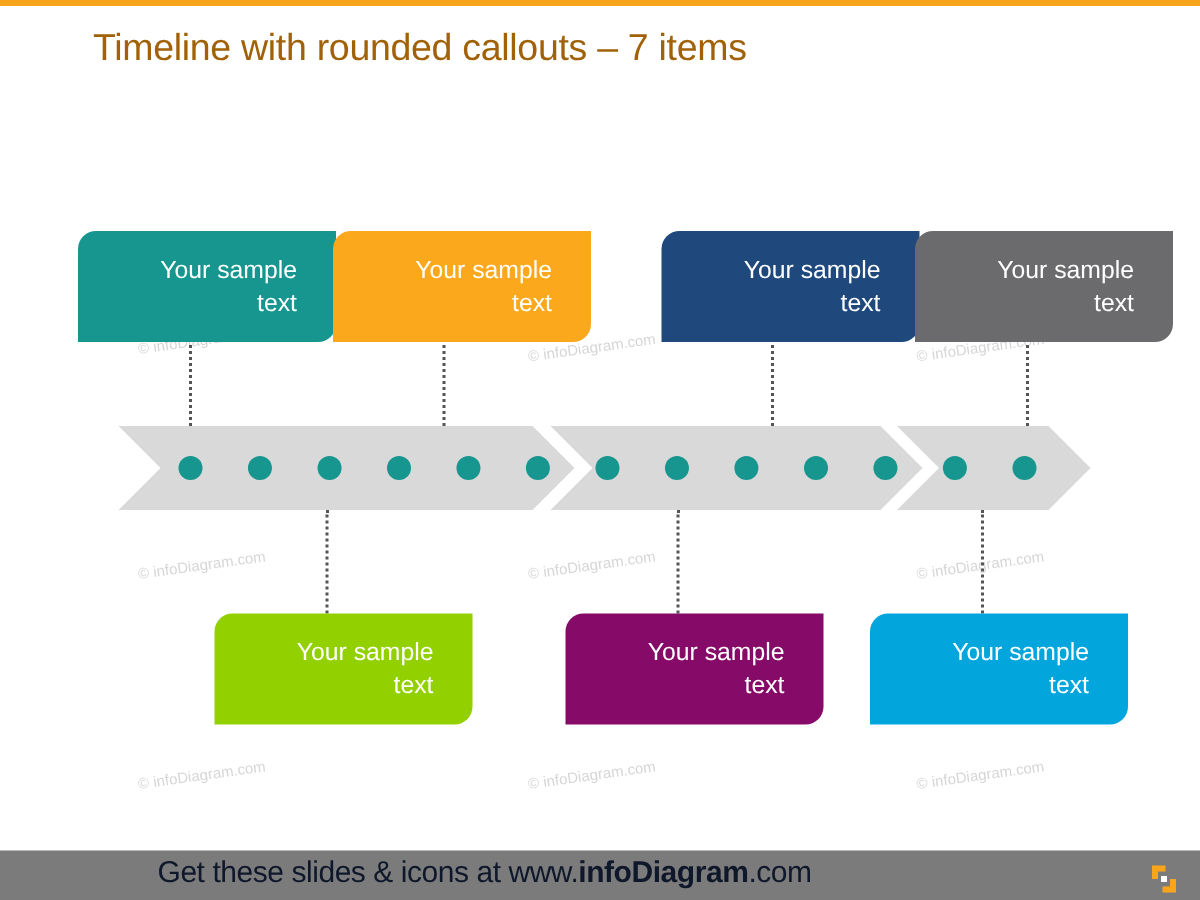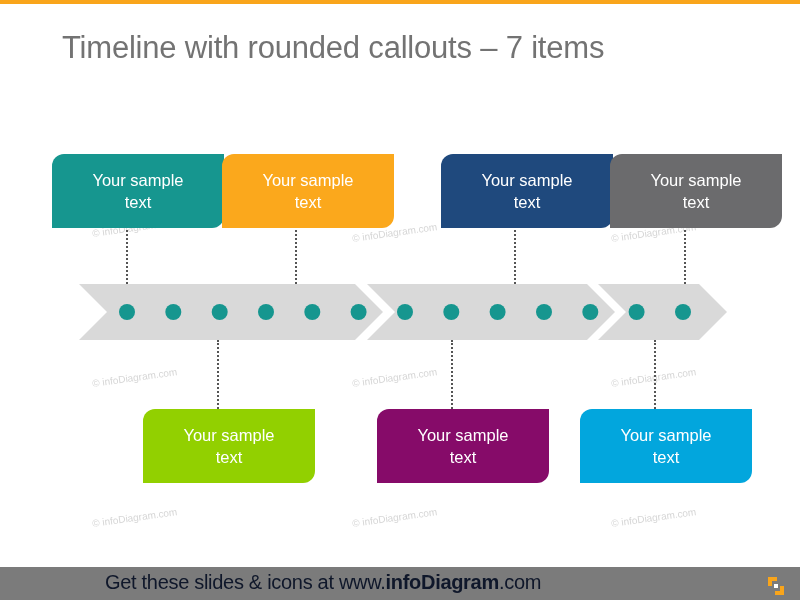--- a/index.html
+++ b/index.html
@@ -3,32 +3,32 @@
 <meta charset="utf-8">
 <style>
   html, body { margin: 0; padding: 0; }
   body {
     width: 800px; height: 600px; position: relative; overflow: hidden;
     background: #ffffff;
     font-family: "Liberation Sans", "DejaVu Sans", sans-serif;
   }
   .top-bar { position: absolute; left: 0; top: 0; width: 800px; height: 4px; background: #F9A51B; }
   .title {
-    position: absolute; left: 62px; top: 30px;
-    font-size: 31px; color: #737373; letter-spacing: -0.2px; white-space: nowrap;
+    position: absolute; left: 62px; top: 18px;
+    font-size: 25px; color: #a16207; letter-spacing: -0.2px; white-space: nowrap;
   }
   .watermark {
     position: absolute; font-size: 10px; color: #d6d6d6;
     transform: rotate(-8deg); transform-origin: left bottom; white-space: nowrap;
   }
   svg.timeline { position: absolute; left: 0; top: 0; }
   .callout {
     position: absolute; width: 172px; height: 74px;
     color: #ffffff; font-size: 16.5px; line-height: 22px;
-    display: flex; align-items: center; justify-content: center; text-align: center;
+    display: flex; align-items: center; justify-content: center; text-align: right;
   }
   .callout.top { border-radius: 12px 0 12px 0; }
   .callout.bottom { border-radius: 12px 0 12px 0; }
   .callout span { display: block; width: 120px; }
   .connector {
     position: absolute; width: 0; border-left: 2px dotted #555;
   }
   .footer {
     position: absolute; left: 0; top: 567px; width: 800px; height: 33px;
     background: #7B7B7B; color: #0f172a;

